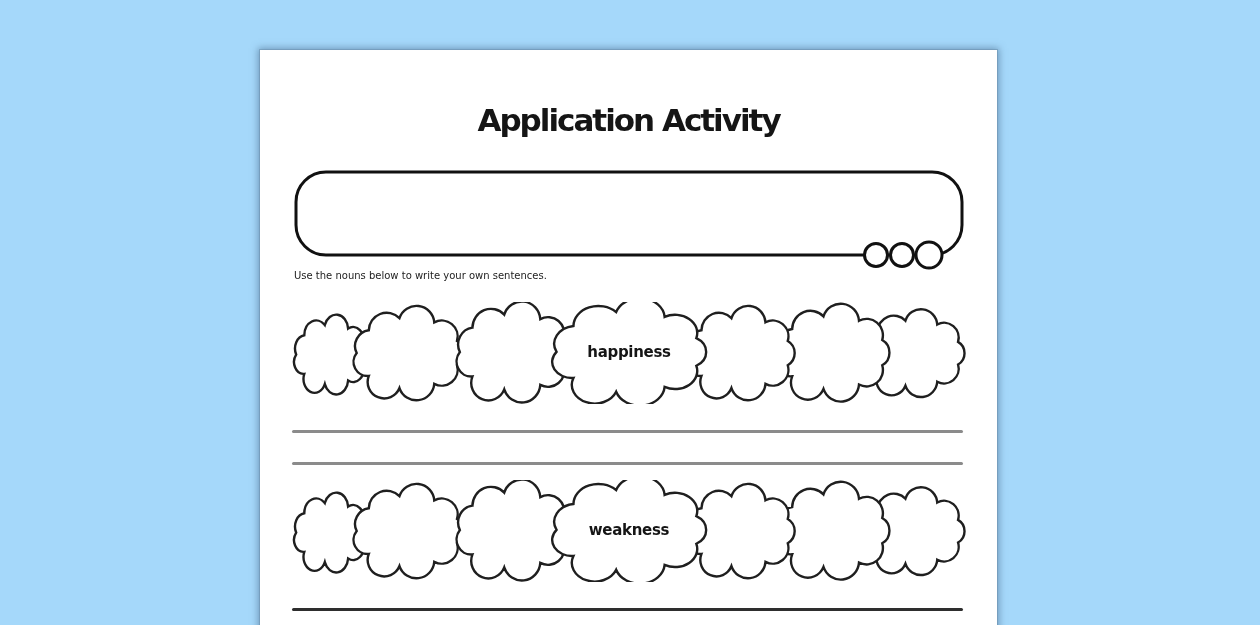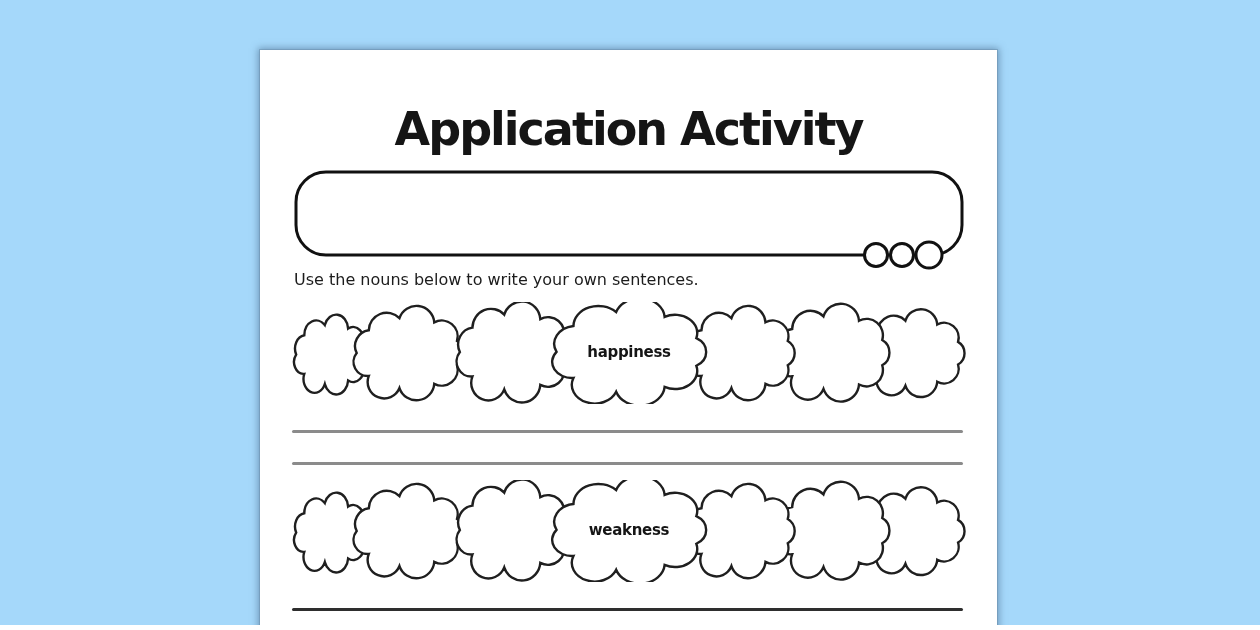--- a/index.html
+++ b/index.html
@@ -19,34 +19,34 @@
     left: 260px; top: 50px;
     width: 737px; height: 600px;
     background: #ffffff;
     box-shadow: 0 0 0 1px rgba(110,145,175,0.55), 0 0 7px 2px rgba(65,100,135,0.55);
   }
   .title {
     position: absolute;
     left: 0; top: 52px;
     width: 100%;
     text-align: center;
-    font-size: 46px;
+    font-size: 31px;
     font-weight: bold;
     letter-spacing: -2px;
     color: #151515;
   }
   .bubble-svg {
     position: absolute;
     left: 30px; top: 116px;
     width: 690px; height: 112px;
   }
   .instruction {
     position: absolute;
     left: 34px; top: 220px;
-    font-size: 16px;
+    font-size: 10px;
     color: #1c1c1c;
     letter-spacing: 0px;
   }
   .cloud-row {
     position: absolute;
     left: 32px;
     width: 674px; height: 102px;
   }
   .row-1 { top: 252px; }
   .row-2 { top: 430px; }

